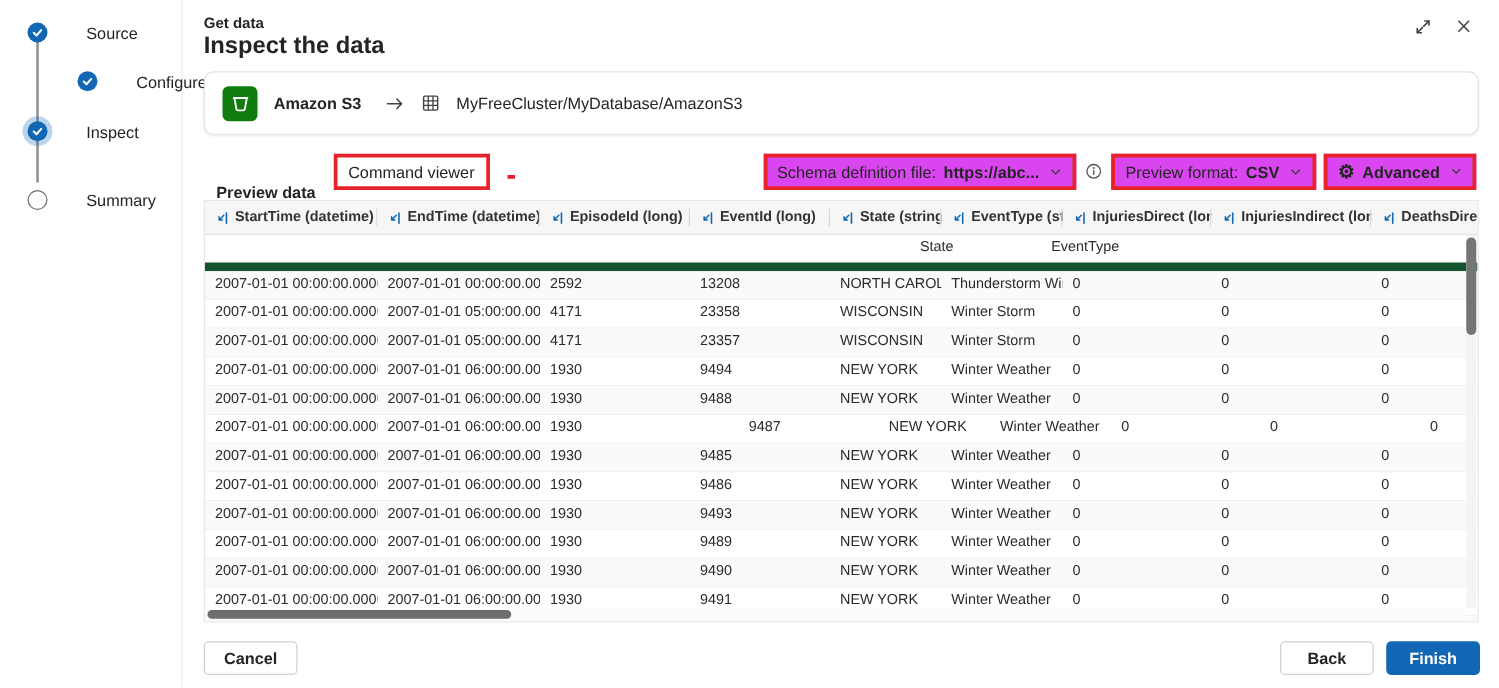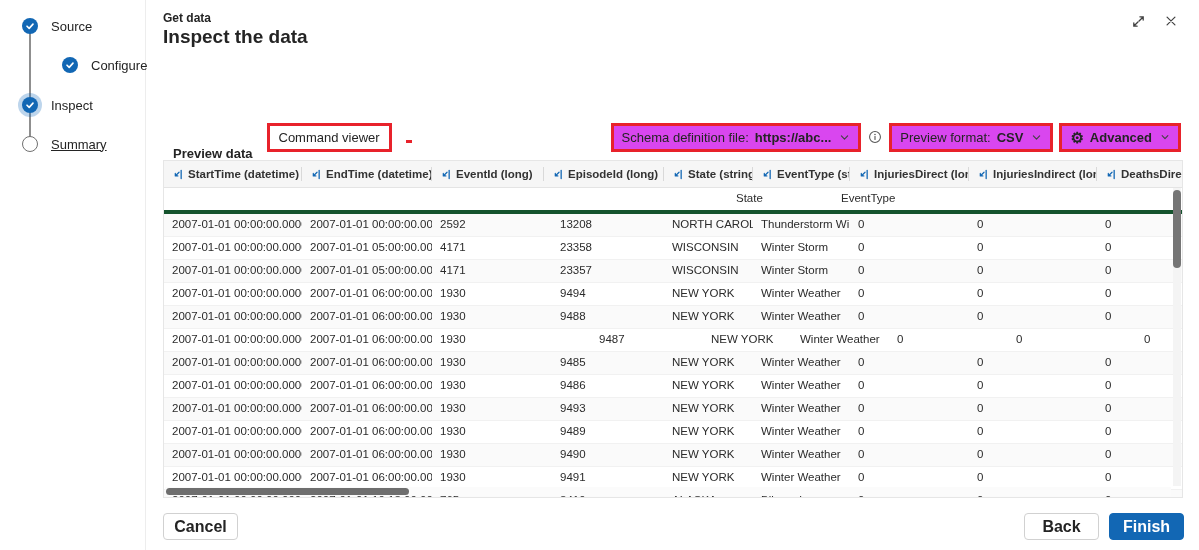--- a/index.html
+++ b/index.html
@@ -2,21 +2,21 @@
 <html style="--accent: #1267b4; --annotation: #e8222b; --s3_green: #107c10;"><head>
 <meta charset="utf-8">
 <style>
   html,body{margin:0;padding:0;background:#fff;}
   body{width:1199px;height:550px;position:relative;overflow:hidden;
        font-family:"Liberation Sans",sans-serif;color:#242424;-webkit-font-smoothing:antialiased;}
 
   
   .stepper{position:absolute;left:0;top:0;width:145px;height:550px;border-right:1px solid #ededed;background:#fff;}
   .step-line{position:absolute;left:29px;top:30px;width:2px;height:116px;background:#8f8f8f;}
-  .step{position:absolute;left:22px;display:flex;align-items:center;gap:13px;cursor:pointer;}
+  .step{position:absolute;left:22px;display:flex;align-items:center;gap:31px;cursor:pointer;}
   .dot{width:16px;height:16px;border-radius:50%;display:flex;align-items:center;justify-content:center;box-sizing:border-box;position:relative;z-index:1;background:#fff;}
   .step.complete .dot,.step.current .dot{background:var(--accent);}
   .step.current .dot{box-shadow:0 0 0 4px rgba(17,104,188,.28);}
   .step.upcoming .dot{border:1.5px solid #707070;}
   .step .lbl{font-size:13px;color:#242424;}
 
   
   .winctl{position:absolute;top:11px;right:18px;display:flex;gap:13px;}
   .winctl button{width:20px;height:20px;border:none;background:none;padding:0;cursor:pointer;color:#424242;display:flex;align-items:center;justify-content:center;}
 
@@ -49,29 +49,29 @@
   .gear-glyph{font-size:15px;line-height:1;}
 
   
   .grid{position:absolute;top:160px;left:0;width:1020px;height:338px;border:1px solid #e6e6e6;box-sizing:border-box;overflow:hidden;background:#fff;}
   .thead{display:flex;height:26px;background:#f6f6f6;border-bottom:1px solid #e4e4e4;}
   .th{display:flex;align-items:center;gap:5px;padding-left:8px;font-size:11.5px;font-weight:600;color:#333;
       box-sizing:border-box;flex:0 0 auto;white-space:nowrap;overflow:hidden;position:relative;cursor:pointer;}
   .th::after{content:"";position:absolute;right:0;top:6px;bottom:6px;width:1px;background:#d9d9d9;}
   .tr{display:flex;height:22px;border-bottom:1px solid #f1f1f1;background:#fff;}
   .tr.alt{background:#fafafa;}
-  .tr.subhead{border-bottom:4px solid #14532d;gap:16px;}
+  .tr.subhead{border-bottom:7px solid #14532d;gap:16px;}
   .td{font-size:11.5px;line-height:21px;padding-left:8px;box-sizing:border-box;flex:0 0 auto;white-space:nowrap;overflow:hidden;color:#2b2b2b;}
   .vscroll{position:absolute;right:1px;top:27px;width:8px;bottom:11px;background:#f4f4f4;}
   .vthumb{position:absolute;top:2px;left:0;width:8px;height:78px;background:#757575;border-radius:4px;cursor:pointer;}
   .hscroll{position:absolute;left:1px;right:11px;bottom:1px;height:9px;background:#fbfbfb;}
   .hthumb{position:absolute;left:1px;top:1px;width:243px;height:7px;background:#6e6e6e;border-radius:3.5px;cursor:pointer;}
 
   
-  .btn{position:absolute;top:513px;height:27px;font-size:16px;font-weight:600;border:1px solid #d1d1d1;border-radius:4px;
+  .btn{position:absolute;top:513px;height:27px;font-size:13px;font-weight:600;border:1px solid #d1d1d1;border-radius:4px;
        background:#fff;color:#242424;padding:0;box-sizing:border-box;cursor:pointer;font-family:inherit;}
   .btn.cancel{left:0;width:75px;}
   .btn.back{left:861px;width:75px;}
   .btn.finish{left:946px;width:75px;background:var(--accent);border-color:var(--accent);color:#fff;}
 </style>
 </head>
 <body>
 
 <div class="stepper">
   <div class="step-line"></div>
@@ -93,21 +93,21 @@
         <span class="lbl">Configure</span>
       </div>
       <div class="step current" style="top: 97px;">
         <span class="dot">
           <svg width="10" height="10" viewBox="0 0 10 10">
             <path d="M2 5.2 4.2 7.4 8 3.1" stroke="#fff" stroke-width="1.6" fill="none" stroke-linecap="round" stroke-linejoin="round"></path>
           </svg>
         </span>
         <span class="lbl">Inspect</span>
       </div>
-      <div class="step upcoming" style="top: 136px; text-decoration: underline;">
+      <div class="step upcoming" style="top: 152px;">
         <span class="dot"></span>
         <span class="lbl">Summary</span>
       </div>
     </div>
 </div>
 
 <div class="winctl">
   <button title="">
     <svg width="15" height="15" viewBox="0 0 16 16">
         <path d="M9.5 3h3.5v3.5M12.6 3.4 8.6 7.4M6.5 13H3V9.5M3.4 12.6l4-4" stroke="currentColor" stroke-width="1.4" fill="none" stroke-linecap="round"></path>
@@ -117,20 +117,41 @@
     <svg width="14" height="14" viewBox="0 0 16 16">
         <path d="M3.5 3.5l9 9M12.5 3.5l-9 9" stroke="currentColor" stroke-width="1.4" stroke-linecap="round"></path>
       </svg>
   </button>
 </div>
 
 <div class="main">
   <div class="eyebrow">Get data</div>
   <h1 class="title">Inspect the data</h1>
 
+  <div class="card">
+    <span class="s3-badge">
+      <svg width="17" height="17" viewBox="0 0 16 16">
+          <path d="M3.4 4.4 4.8 12.4c.12.72.55 1.1 1.25 1.1h3.9c.7 0 1.13-.38 1.25-1.1l1.4-8" stroke="#fff" stroke-width="1.4" fill="none" stroke-linecap="round"></path>
+          <path d="M2.9 4.1h10.2" stroke="#fff" stroke-width="1.4" stroke-linecap="round"></path>
+        </svg>
+    </span>
+    <span class="src">Amazon S3</span>
+    <span class="mid-icon">
+      <svg width="16" height="14" viewBox="0 0 16 14">
+          <path d="M2 7h11M9.5 3.2 13.3 7l-3.8 3.8" stroke="currentColor" stroke-width="1.3" fill="none" stroke-linecap="round" stroke-linejoin="round"></path>
+        </svg>
+    </span>
+    <span class="mid-icon">
+      <svg width="15" height="15" viewBox="0 0 16 16">
+          <rect x="2" y="2" width="12" height="12" rx="1.2" stroke="#424242" stroke-width="1.2" fill="none"></rect>
+          <path d="M2 6h12M2 10h12M6 2v12M10 2v12" stroke="#424242" stroke-width="1.1"></path>
+        </svg>
+    </span>
+    <span class="dest">MyFreeCluster/MyDatabase/AmazonS3</span>
+  </div>
 
   <div class="tabrow">
     <div class="tab active">Preview data</div>
     <div class="tab annotated">Command viewer</div>
     <span class="red-dash"></span>
 
     <div class="toolbar">
       <div class="annobox">
         <button class="ddbtn">
           <span>Schema definition file:</span>
@@ -183,33 +204,33 @@
           </svg>
           <span>StartTime (datetime)</span>
         </div>
         <div class="th" style="width: 130px;">
           <svg width="11" height="11" viewBox="0 0 12 12" style="flex:0 0 auto">
             <path d="M10 1.6v8.8" stroke="#1267b4" stroke-width="1.4" stroke-linecap="round"></path>
             <path d="M7.7 3.5 3.6 7.6M3.6 4.8v2.8h2.8" stroke="#1267b4" stroke-width="1.3" fill="none" stroke-linecap="round" stroke-linejoin="round"></path>
           </svg>
           <span>EndTime (datetime)</span>
         </div>
+        <div class="th" style="width: 120px;">
+          <svg width="11" height="11" viewBox="0 0 12 12" style="flex:0 0 auto">
+            <path d="M10 1.6v8.8" stroke="#1267b4" stroke-width="1.4" stroke-linecap="round"></path>
+            <path d="M7.7 3.5 3.6 7.6M3.6 4.8v2.8h2.8" stroke="#1267b4" stroke-width="1.3" fill="none" stroke-linecap="round" stroke-linejoin="round"></path>
+          </svg>
+          <span>EpisodeId (long)</span>
+        </div>
         <div class="th" style="width: 112px;">
           <svg width="11" height="11" viewBox="0 0 12 12" style="flex:0 0 auto">
             <path d="M10 1.6v8.8" stroke="#1267b4" stroke-width="1.4" stroke-linecap="round"></path>
             <path d="M7.7 3.5 3.6 7.6M3.6 4.8v2.8h2.8" stroke="#1267b4" stroke-width="1.3" fill="none" stroke-linecap="round" stroke-linejoin="round"></path>
           </svg>
           <span>EventId (long)</span>
-        </div>
-        <div class="th" style="width: 120px;">
-          <svg width="11" height="11" viewBox="0 0 12 12" style="flex:0 0 auto">
-            <path d="M10 1.6v8.8" stroke="#1267b4" stroke-width="1.4" stroke-linecap="round"></path>
-            <path d="M7.7 3.5 3.6 7.6M3.6 4.8v2.8h2.8" stroke="#1267b4" stroke-width="1.3" fill="none" stroke-linecap="round" stroke-linejoin="round"></path>
-          </svg>
-          <span>EpisodeId (long)</span>
         </div>
         <div class="th" style="width: 89px;">
           <svg width="11" height="11" viewBox="0 0 12 12" style="flex:0 0 auto">
             <path d="M10 1.6v8.8" stroke="#1267b4" stroke-width="1.4" stroke-linecap="round"></path>
             <path d="M7.7 3.5 3.6 7.6M3.6 4.8v2.8h2.8" stroke="#1267b4" stroke-width="1.3" fill="none" stroke-linecap="round" stroke-linejoin="round"></path>
           </svg>
           <span>State (string)</span>
         </div>
         <div class="th" style="width: 97px;">
           <svg width="11" height="11" viewBox="0 0 12 12" style="flex:0 0 auto">

